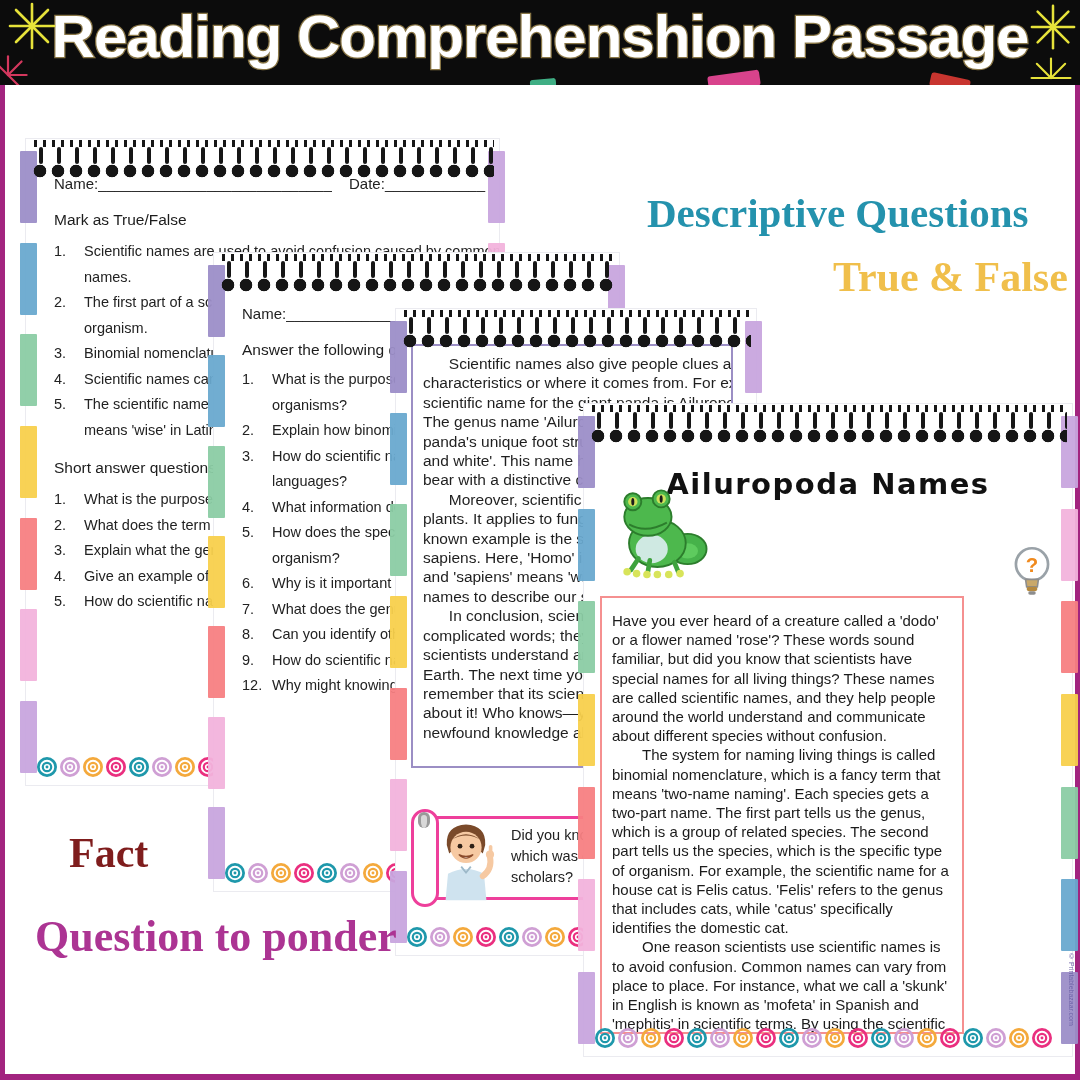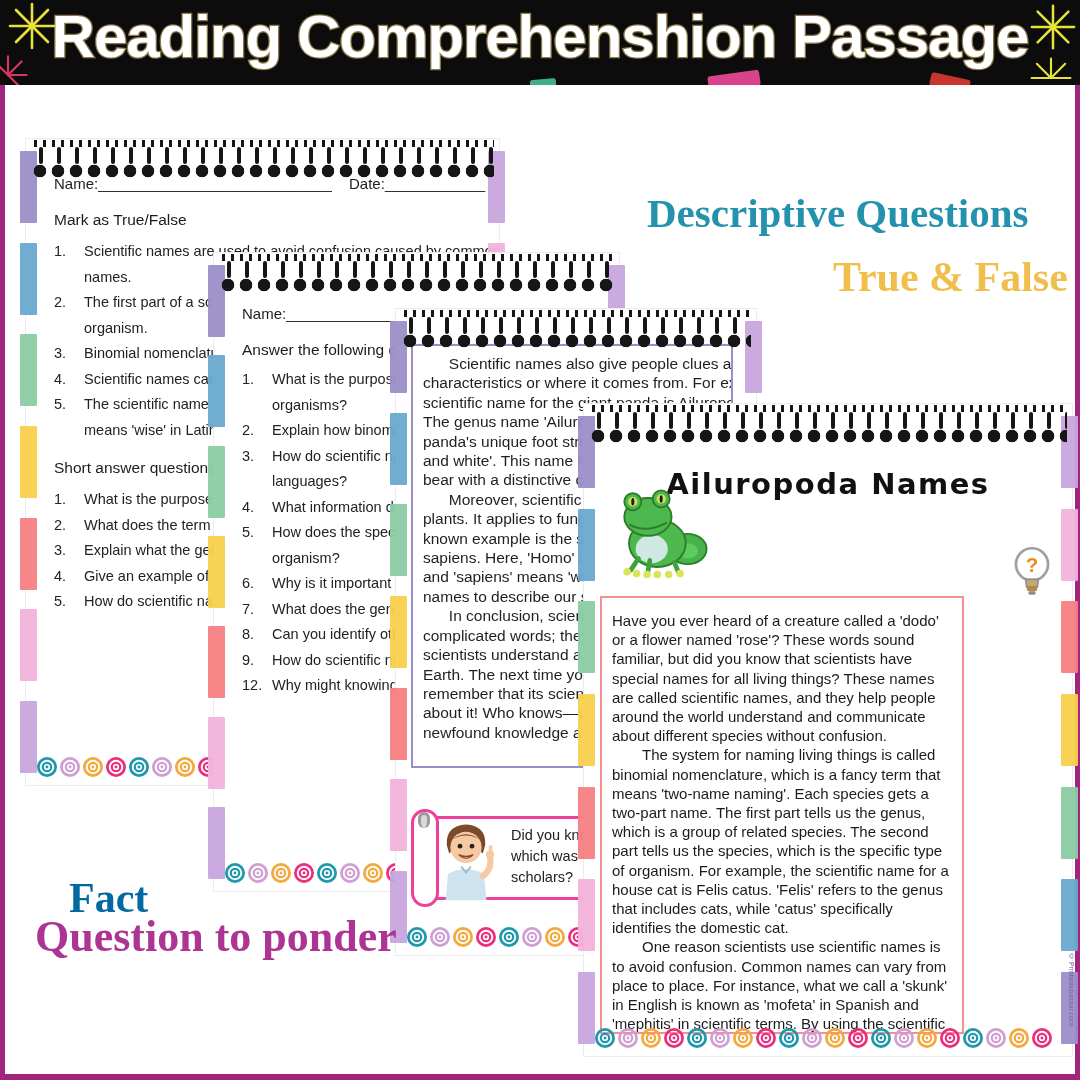--- a/index.html
+++ b/index.html
@@ -67,21 +67,21 @@
   .passage{position:absolute;left:16px;top:192px;width:364px;height:438px;border:2px solid #f59090;
     box-sizing:border-box;padding:13px 10px;font-size:15px;line-height:19.2px;color:#1b1b1b;overflow:hidden;}
   .passage p{margin:0;text-indent:30px;}
   .passage p:first-child{text-indent:0;}
   .watermark{position:absolute;right:-3px;bottom:30px;writing-mode:vertical-rl;font-size:7px;color:#6f63a8;z-index:3;}
   
   .cat{position:absolute;font-family:"Liberation Serif",serif;font-weight:600;white-space:nowrap;z-index:6;}
   .cat-short{left:535px;top:30px;font-size:42px;color:#f5838e;}
   .cat-desc{left:642px;top:104px;font-size:41px;color:#2492ad;}
   .cat-tf{left:828px;top:168px;font-size:42px;color:#f0bf4b;}
-  .cat-fact{left:64px;top:744px;font-size:42px;color:#0369a1;margin-top:45px;}
+  .cat-fact{left:64px;top:744px;font-size:42px;color:#7f1d1d;}
   .cat-ponder{left:30px;top:826px;font-size:44px;color:#ac3493;}
   .cat-read{left:218px;top:900px;font-size:44px;color:#2fa044;}
 </style>
 </head>
 <body>
 
 <div class="canvas">
 
   <header class="banner">
     <div class="banner-title">Reading Comprehenshion Passage</div>

